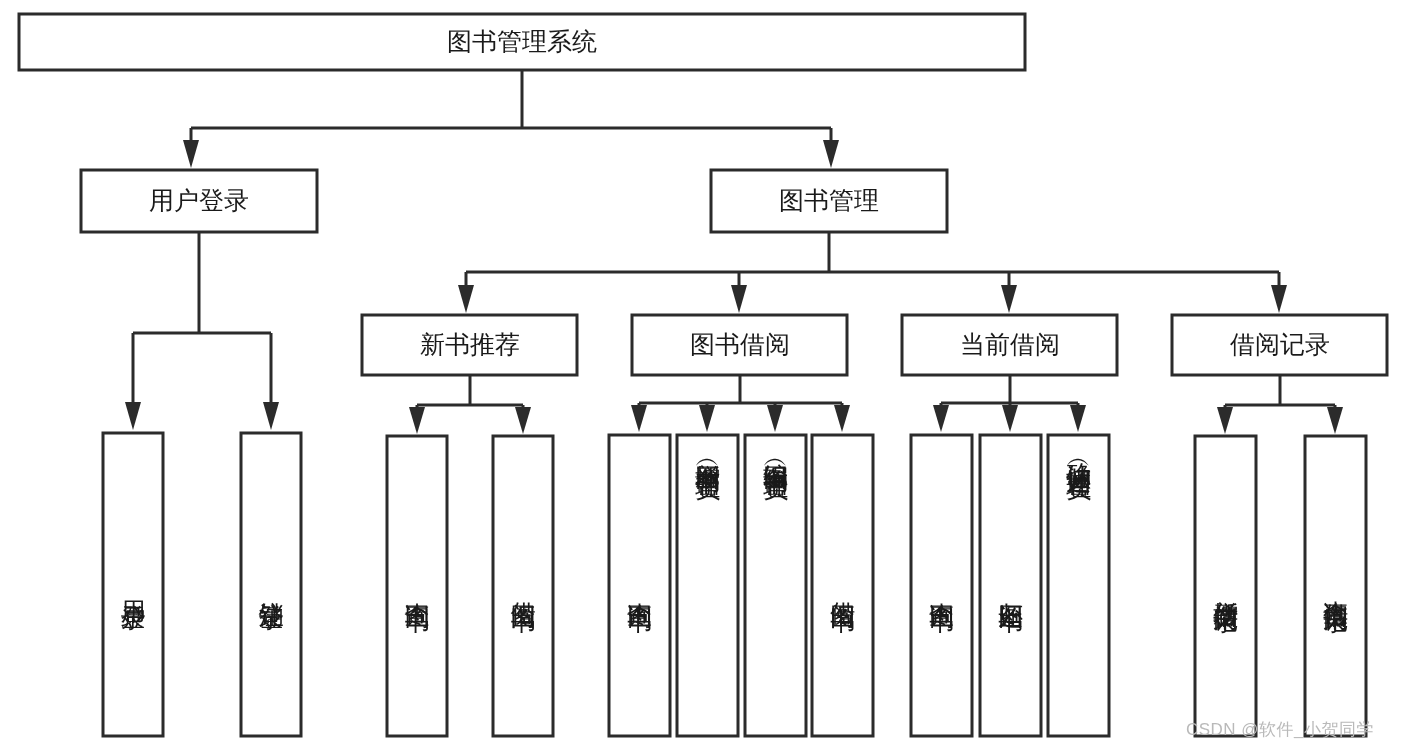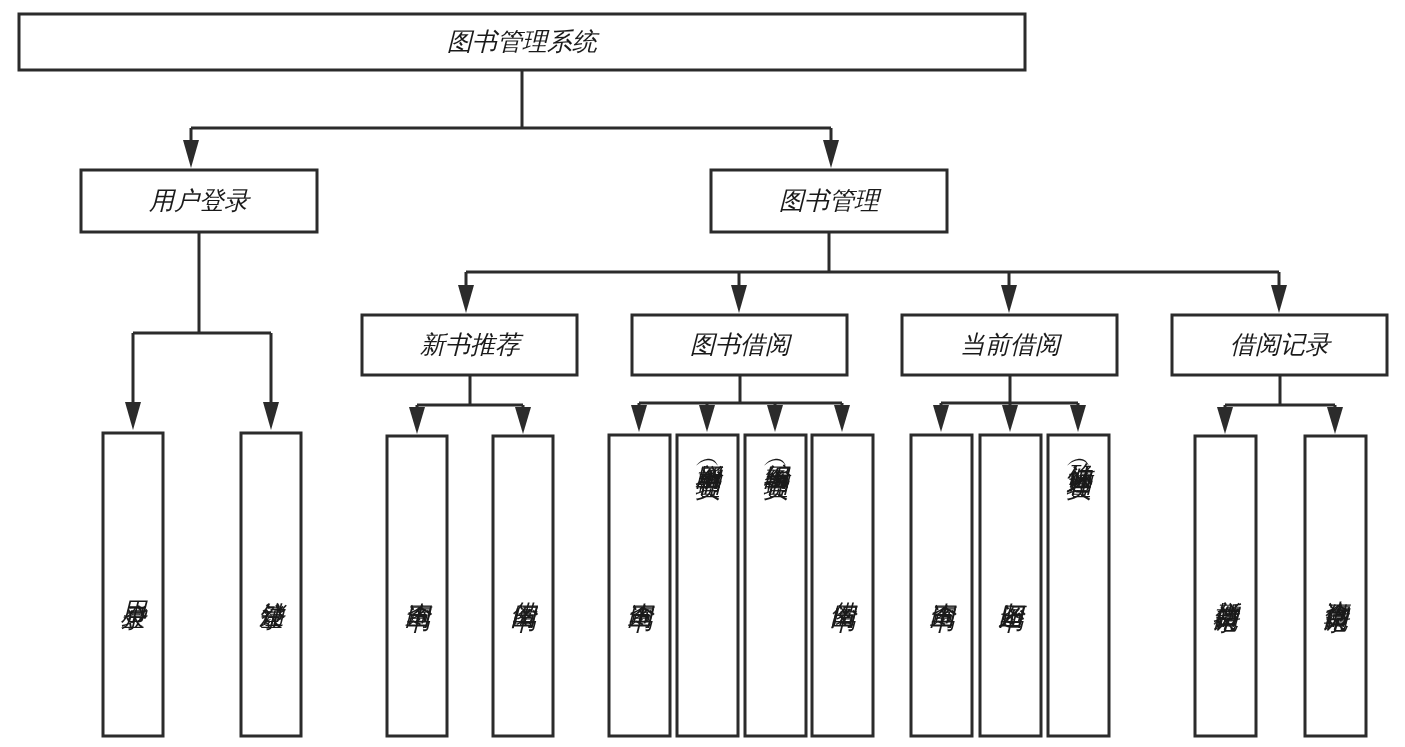--- a/index.html
+++ b/index.html
@@ -11,21 +11,20 @@
     width: 1405px;
     height: 747px;
     font-family: "Liberation Sans", "DejaVu Sans", sans-serif;
     overflow: hidden;
     position: relative;
   }
   #diagram-root {
     position: relative;
     width: 1382px;
     height: 747px;
-    font-style: italic;
   }
   svg#flow {
     position: absolute;
     left: 0;
     top: 0;
     width: 1405px;
     height: 747px;
     display: block;
   }
   .node-rect {
@@ -250,14 +249,15 @@
     <span style="margin-top:8px;">确认归还（管理员）</span>
   </div>
 
   <div class="vlabel" style="left:1195px; top:436px; width:61px; height:300px;">
     <span>新增借阅记录</span>
   </div>
   <div class="vlabel" style="left:1305px; top:436px; width:61px; height:300px;">
     <span>查询借阅记录</span>
   </div>
 
+  <div id="watermark">CSDN @软件_小贺同学</div>
 
 </div>
 
 </body></html>

